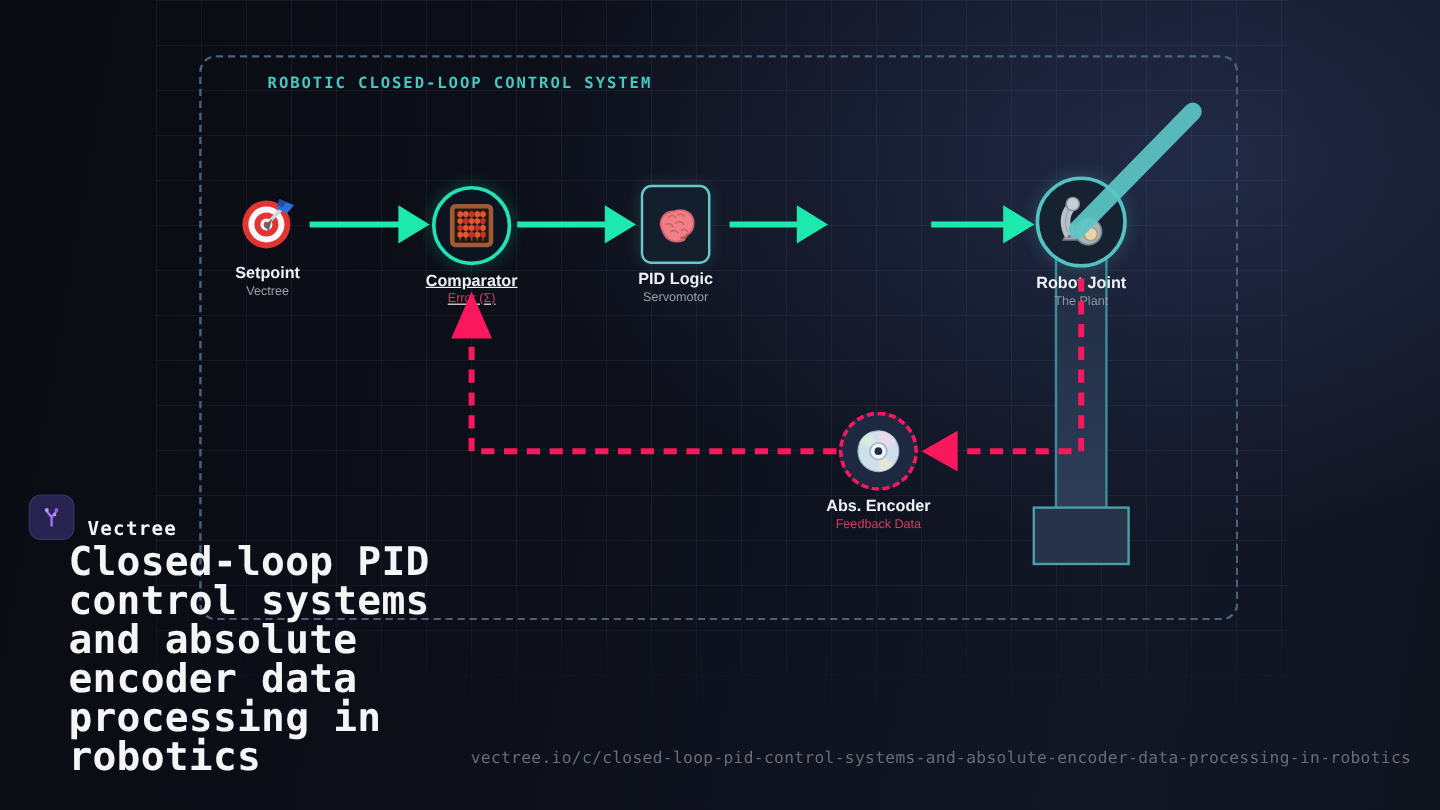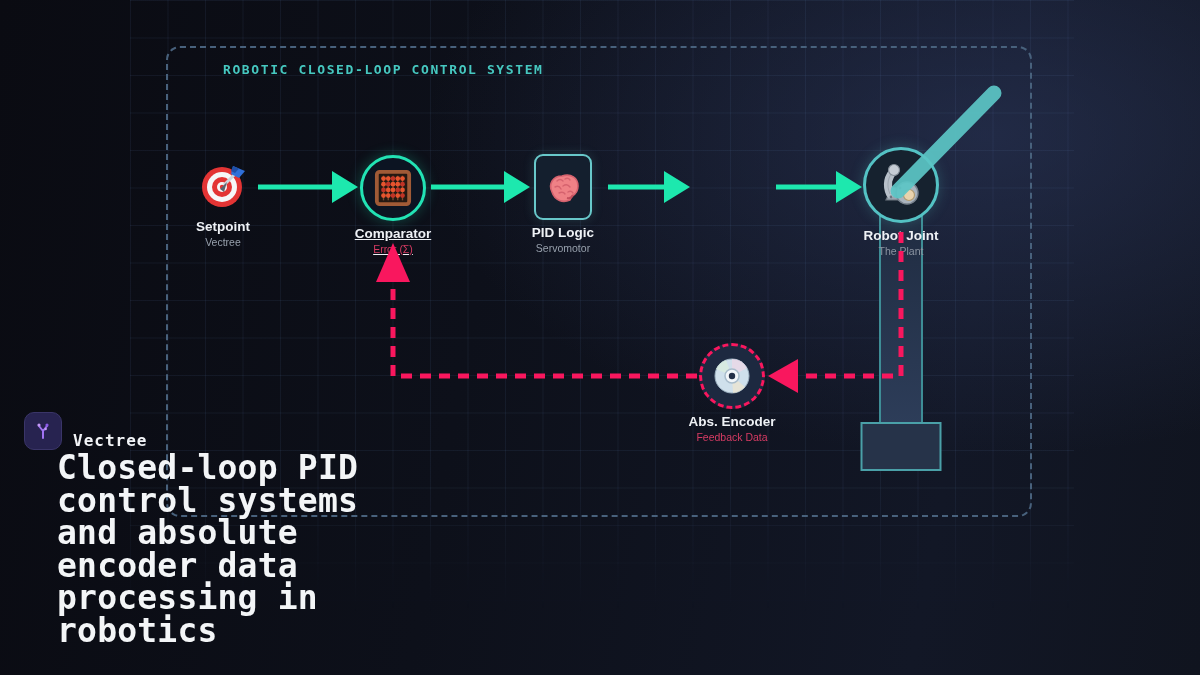--- a/index.html
+++ b/index.html
@@ -261,14 +261,15 @@
         <circle cx="8" cy="6" r="1.6" fill="#c49af8"></circle>
         <circle cx="16" cy="6" r="1.6" fill="#8a5ae8"></circle>
         <circle cx="14.7" cy="10" r="1.2" fill="#c49af8"></circle>
       </svg>
     </span>
     <span class="brand-name">Vectree</span>
   </div>
 
   <div class="headline">Closed-loop PID control systems and absolute encoder data processing in robotics</div>
 
+  <div class="footer-url">vectree.io/c/closed-loop-pid-control-systems-and-absolute-encoder-data-processing-in-robotics</div>
 
 </div>
 
 </body></html>

